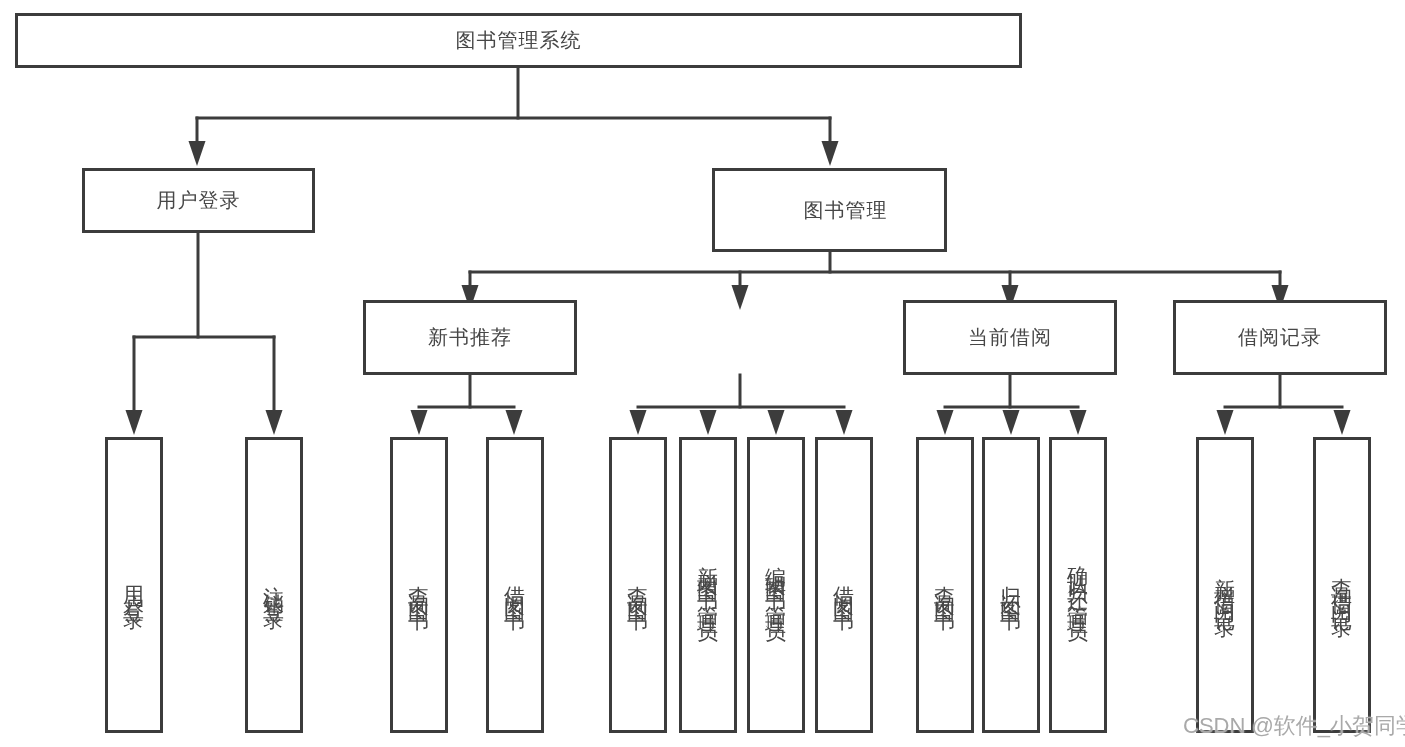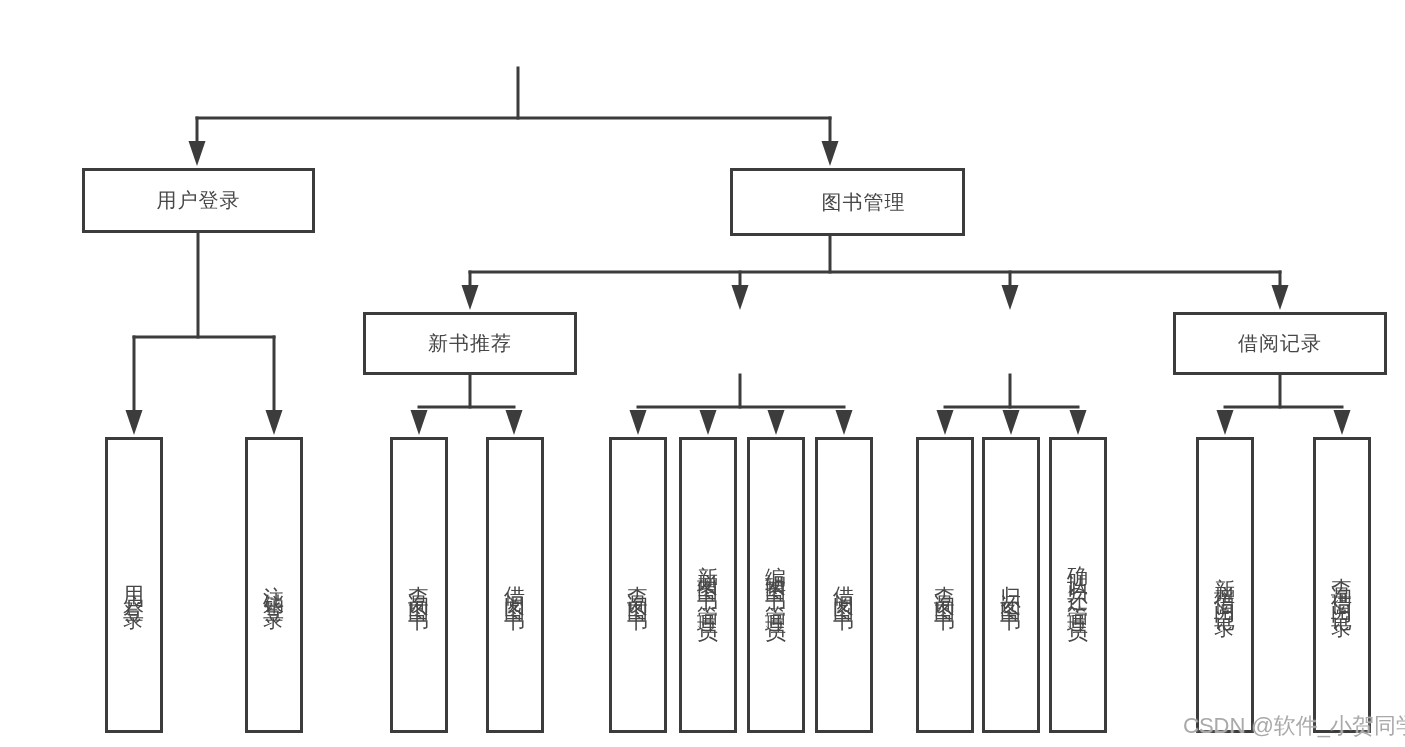--- a/index.html
+++ b/index.html
@@ -40,22 +40,22 @@
   .node.v span{
     writing-mode:vertical-lr;
     text-orientation:upright;
     font-size:21px;
     letter-spacing:8px;
     line-height:1;
   }
   
   .n-root{left:15px;top:13px;width:1007px;height:55px;}
   .n-user-login{left:82px;top:168px;width:233px;height:65px;}
-  .n-book-management{left:730px;top:168px;width:235px;height:68px;padding-left:32px;}
-  .lvl3{top:312px;width:214px;height:63px;}
+  .n-book-management{left:712px;top:168px;width:235px;height:84px;padding-left:32px;}
+  .lvl3{top:300px;width:214px;height:75px;}
   .n-new-book-recommend{left:363px;}
   .n-book-borrow{left:633px;}
   .n-current-borrow{left:903px;}
   .n-borrow-record{left:1173px;}
   .leaf{top:437px;width:58px;height:296px;}
   .n-ul-user-login{left:105px;}
   .n-ul-logout{left:245px;}
   .n-nb-query{left:390px;}
   .n-nb-borrow{left:486px;}
   .n-bb-query{left:609px;}
@@ -140,31 +140,37 @@
     </g>
 
     <g>
       <line x1="1280" y1="375" x2="1280" y2="407"></line>
       <line x1="1225" y1="407" x2="1342" y2="407"></line>
       <polygon points="1216.5,410 1233.5,410 1225,435"></polygon>
       <polygon points="1333.5,410 1350.5,410 1342,435"></polygon>
     </g>
   </svg>
 
+  <div class="node h n-root">
+    <span>图书管理系统</span>
+  </div>
 
   <div class="node h n-user-login">
     <span>用户登录</span>
   </div>
   <div class="node h n-book-management">
     <span>图书管理</span>
   </div>
 
   <div class="node h lvl3 n-new-book-recommend">
     <span>新书推荐</span>
   </div>
+  <div class="node h lvl3 n-current-borrow">
+    <span>当前借阅</span>
+  </div>
   <div class="node h lvl3 n-borrow-record">
     <span>借阅记录</span>
   </div>
 
   <div class="node v leaf n-ul-user-login">
     <span>用户登录</span>
   </div>
   <div class="node v leaf n-ul-logout">
     <span>注销登录</span>
   </div>

